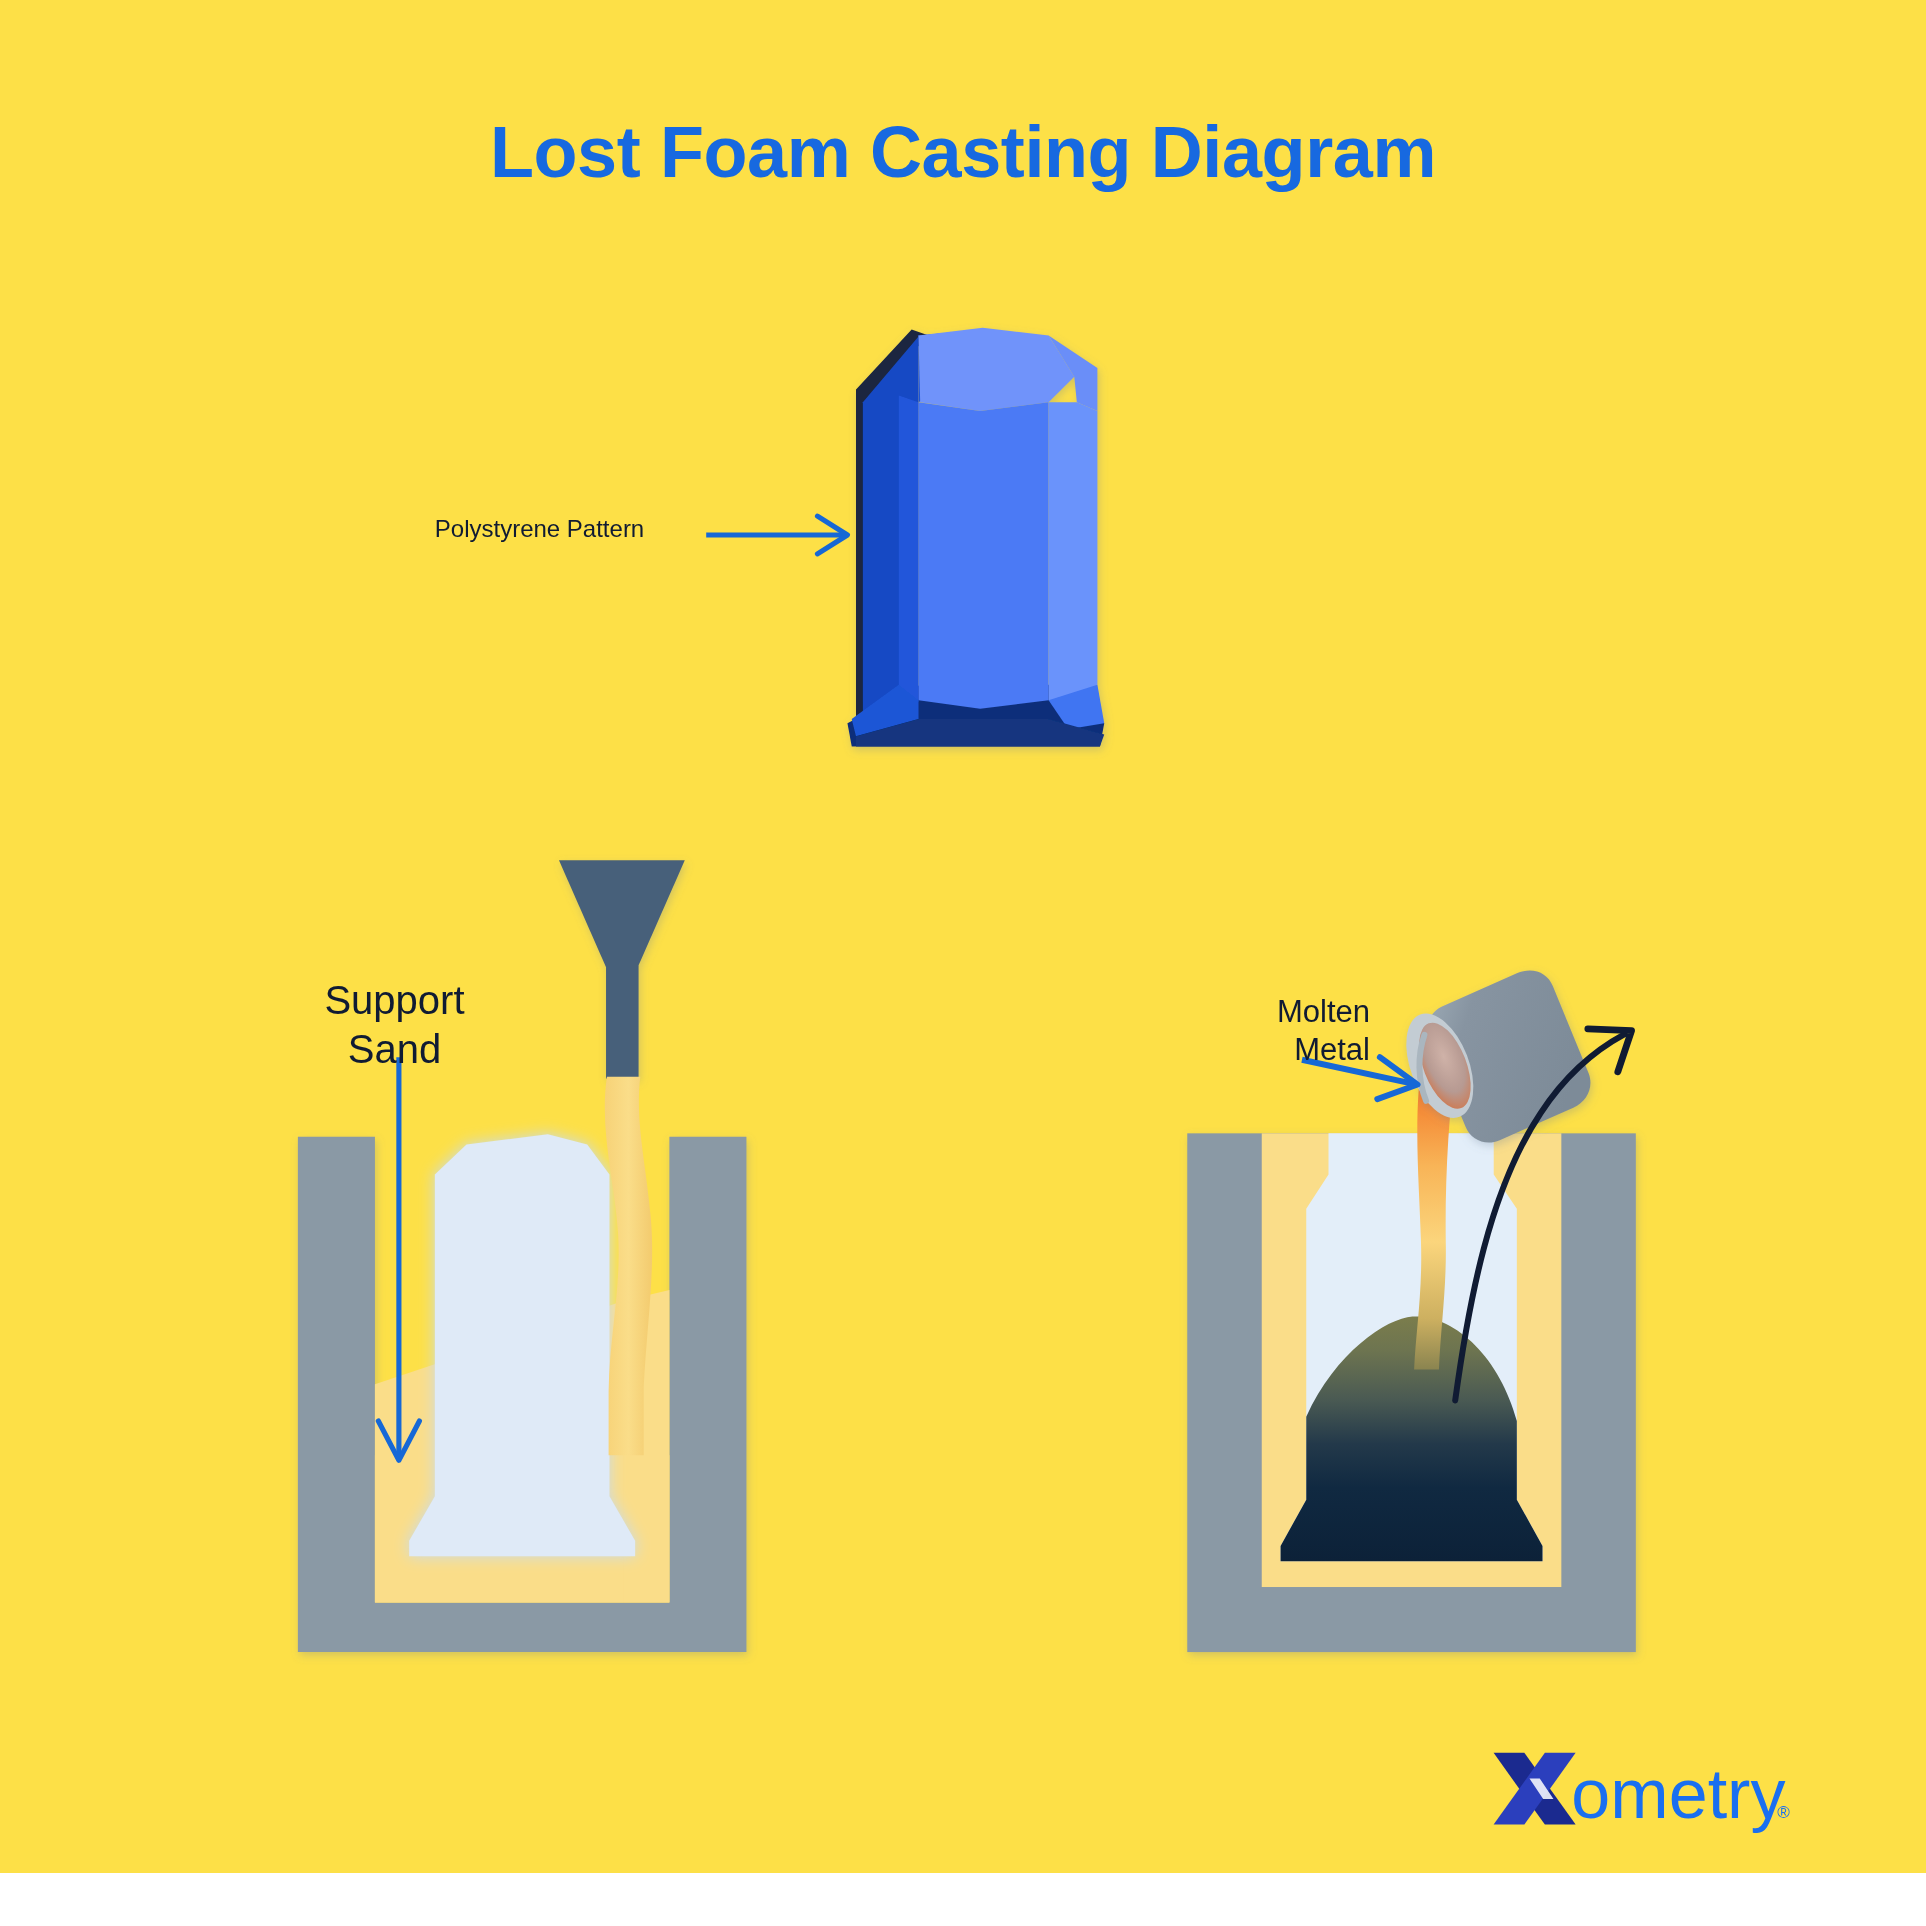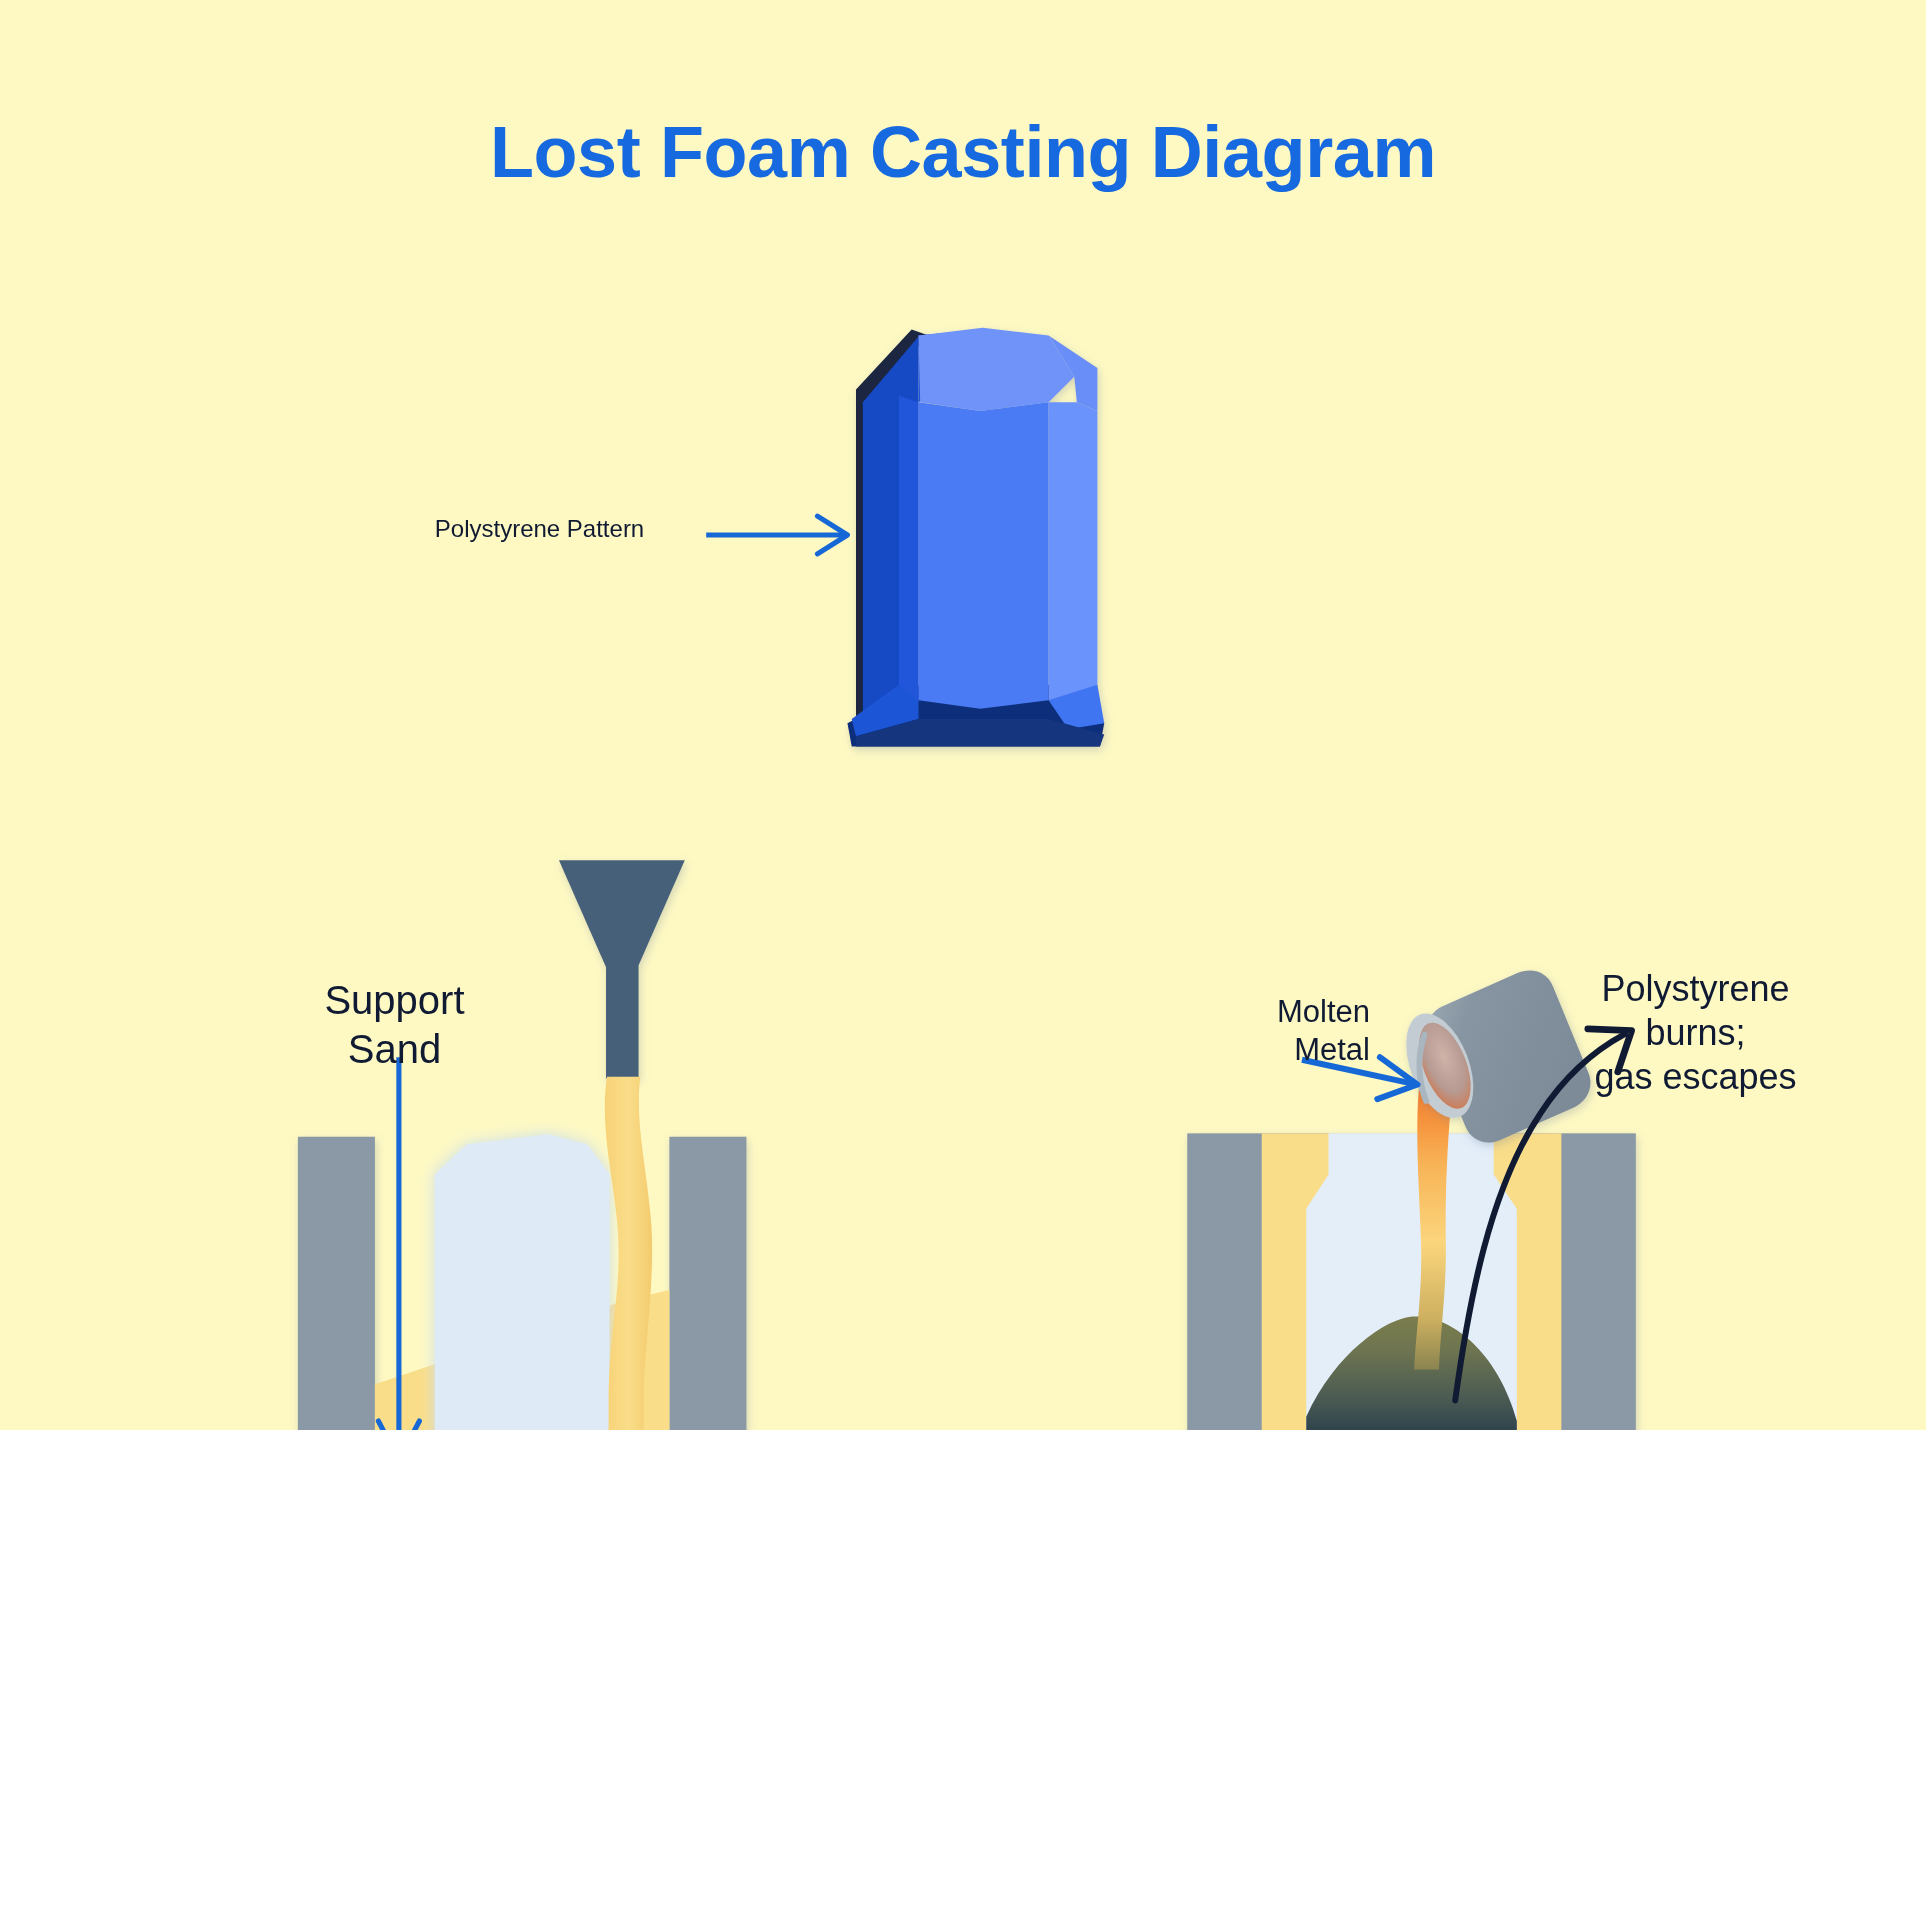--- a/index.html
+++ b/index.html
@@ -5,22 +5,22 @@
 <style>
   * { box-sizing: border-box; }
   html, body {
     margin: 0; padding: 0;
     background: #ffffff;
     font-family: "Liberation Sans", "DejaVu Sans", sans-serif;
   }
   #stage {
     position: relative;
     width: 1926px;
-    height: 1430px;
-    background: #fef9c3;
+    height: 1873px;
+    background: #fde047;
     overflow: hidden;
   }
   #scene { position: absolute; inset: 0; }
 
   .lbl {
     position: absolute;
     color: #101b33;
     font-family: "Liberation Sans", "DejaVu Sans", sans-serif;
     line-height: 1.22;
     white-space: pre-line;
@@ -242,23 +242,20 @@
   </svg>
 
   <div class="lbl" id="lbl-polystyrene-pattern">Polystyrene Pattern</div>
 
   <div class="lbl" id="lbl-support-sand">Support
 Sand</div>
 
   <div class="lbl" id="lbl-molten-metal">Molten
 Metal</div>
 
-  <div class="lbl" id="lbl-gas-escapes">Polystyrene
-burns;
-gas escapes</div>
 
   <svg id="logo" viewBox="0 0 360 110" xmlns="http://www.w3.org/2000/svg">
     <g>
       <polygon points="4,8 40,8 100,92 64,92" fill="#1b2a8f"></polygon>
       <polygon points="100,8 64,8 4,92 40,92" fill="#2b3fbd"></polygon>
       <polygon points="46,38 58,38 74,62 62,62" fill="#ffffff" opacity="0.85"></polygon>
     </g>
     <text x="95" y="84" font-family="'Liberation Sans','DejaVu Sans',sans-serif" font-size="82" fill="#1a6ff0">ometry</text>
     <text x="336" y="84" font-family="'Liberation Sans','DejaVu Sans',sans-serif" font-size="20" fill="#1a6ff0">®</text>
   </svg>

